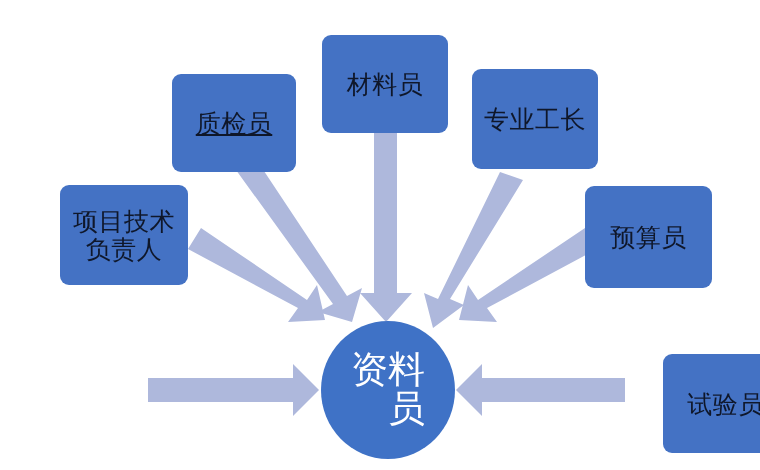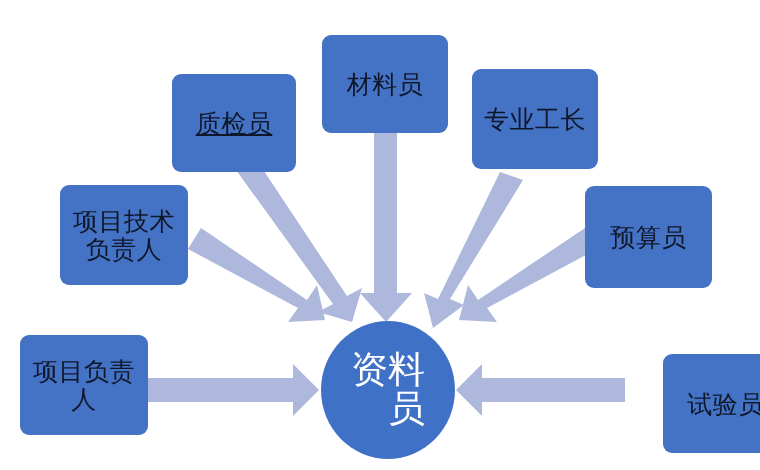--- a/index.html
+++ b/index.html
@@ -99,23 +99,20 @@
   </div>
 
   <div class="node-box" style="left:60px; top:185px; width:128px; height:100px;">
     <span class="label">项目技术负责人</span>
   </div>
 
   <div class="node-box" style="left:585px; top:186px; width:127px; height:102px;">
     <span class="label">预算员</span>
   </div>
 
-  <div class="node-box" style="left:20px; top:335px; width:128px; height:100px;">
-    <span class="label">项目负责人</span>
-  </div>
 
   <div class="node-box" style="left:625px; top:354px; width:125px; height:99px;margin-left:38px;">
     <span class="label">试验员</span>
   </div>
 
   <div class="hub-circle" style="left:321px; top:321px; width:134px; height:138px;">
     <span class="label">资料员</span>
   </div>
 
 </div>

